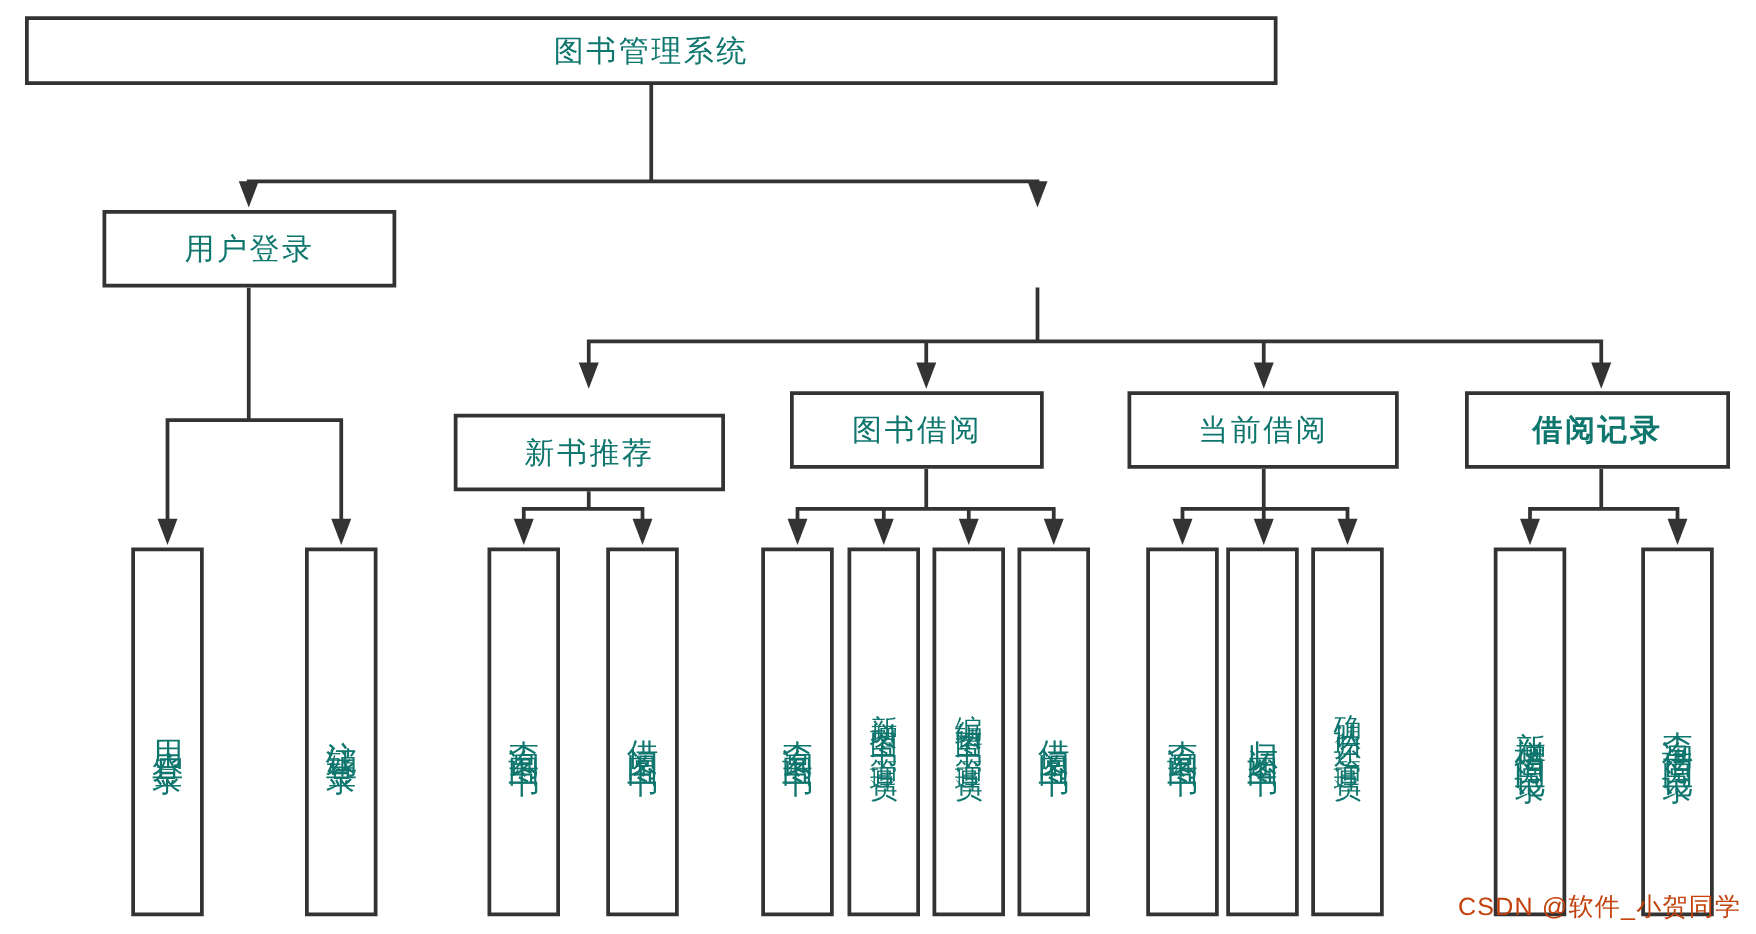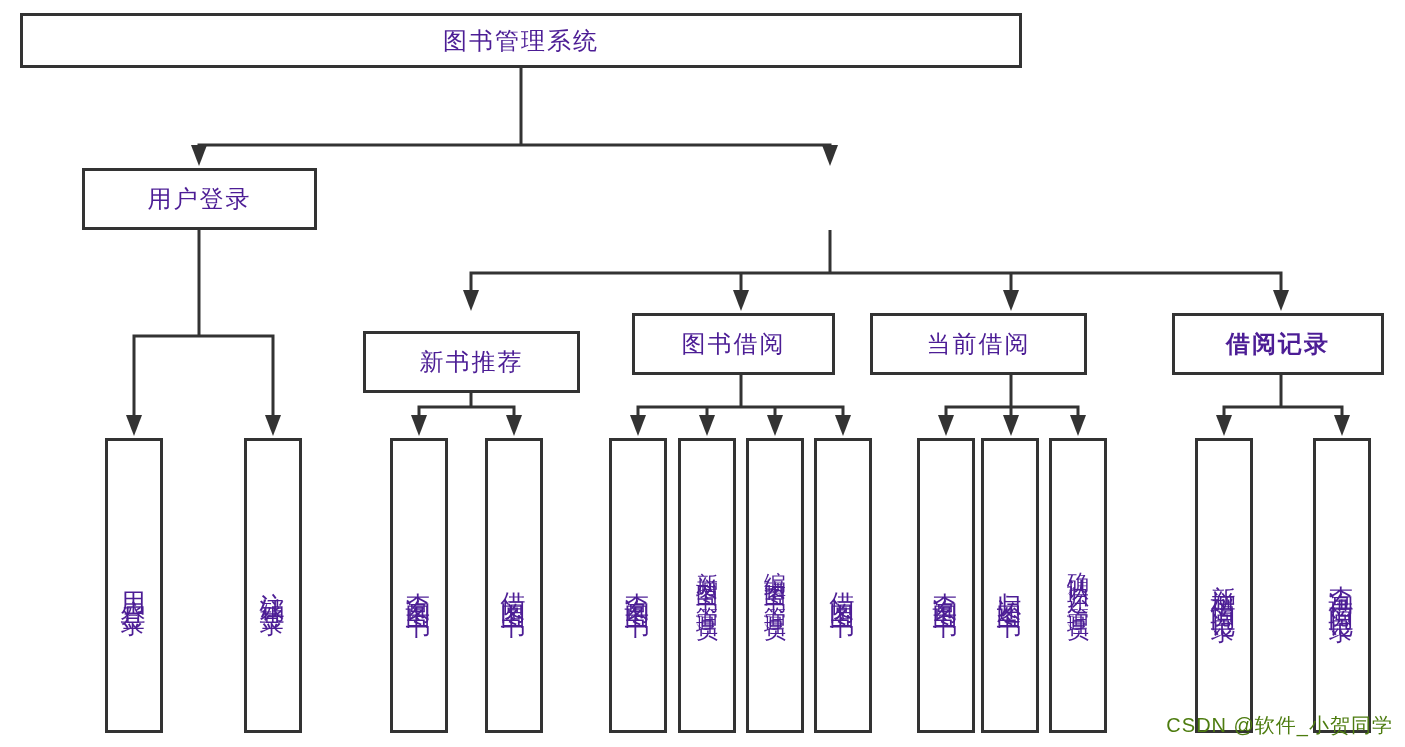--- a/index.html
+++ b/index.html
@@ -24,41 +24,41 @@
     display: block;
   }
   .node {
     position: absolute;
     box-sizing: border-box;
     border: 3px solid #333333;
     background: #ffffff;
     display: flex;
     align-items: center;
     justify-content: center;
-    color: #4c1d95;
+    color: #0f766e;
     font-size: 24px;
     letter-spacing: 2px;
     white-space: nowrap;
     text-align: center;
   }
   .node.v {
     writing-mode: vertical-rl;
     text-orientation: mixed;
     font-size: 25px;
     letter-spacing: 7px;
     white-space: normal;
   }
   .node.v.long {
     font-size: 22px;
   }
   .watermark {
     position: absolute;
     right: 12px;
     bottom: 8px;
-    color: #4d7c0f;
+    color: #c2410c;
     font-size: 20px;
     letter-spacing: 1px;
     z-index: 5;
   }
 </style>
 </head>
 <body>
 
 <div class="canvas">
 
@@ -117,21 +117,21 @@
       <polygon points="1342,436 1334,415 1350,415"></polygon>
     </g>
   </svg>
 
   <div class="node" style="left:20px; top:13px; width:1002px; height:55px;">图书管理系统</div>
 
   <div class="node" style="left:82px; top:168px; width:235px; height:62px;">用户登录</div>
 
   <div class="node" style="left:363px; top:313px; width:217px; height:62px;margin-top:18px;">新书推荐</div>
   <div class="node" style="left:632px; top:313px; width:203px; height:62px;">图书借阅</div>
-  <div class="node" style="left:870px; top:313px; width:217px; height:62px;">当前借阅</div>
+  <div class="node" style="left:902px; top:313px; width:217px; height:62px;">当前借阅</div>
   <div class="node" style="left:1172px; top:313px; width:212px; height:62px;font-weight:bold;">借阅记录</div>
 
   <div class="node v" style="left:105px; top:438px; width:58px; height:295px;">用户登录</div>
   <div class="node v" style="left:244px; top:438px; width:58px; height:295px;">注销登录</div>
 
   <div class="node v" style="left:390px; top:438px; width:58px; height:295px;">查询图书</div>
   <div class="node v" style="left:485px; top:438px; width:58px; height:295px;">借阅图书</div>
 
   <div class="node v" style="left:609px; top:438px; width:58px; height:295px;">查询图书</div>
   <div class="node v long" style="left:678px; top:438px; width:58px; height:295px;">新增图书（管理员）</div>

